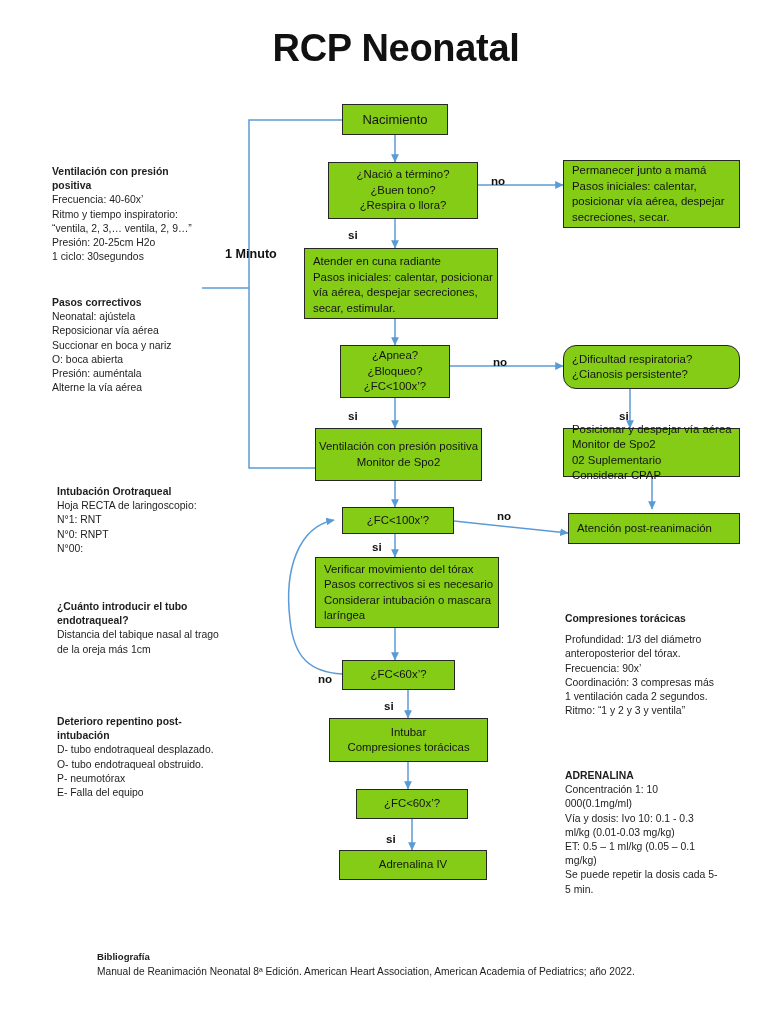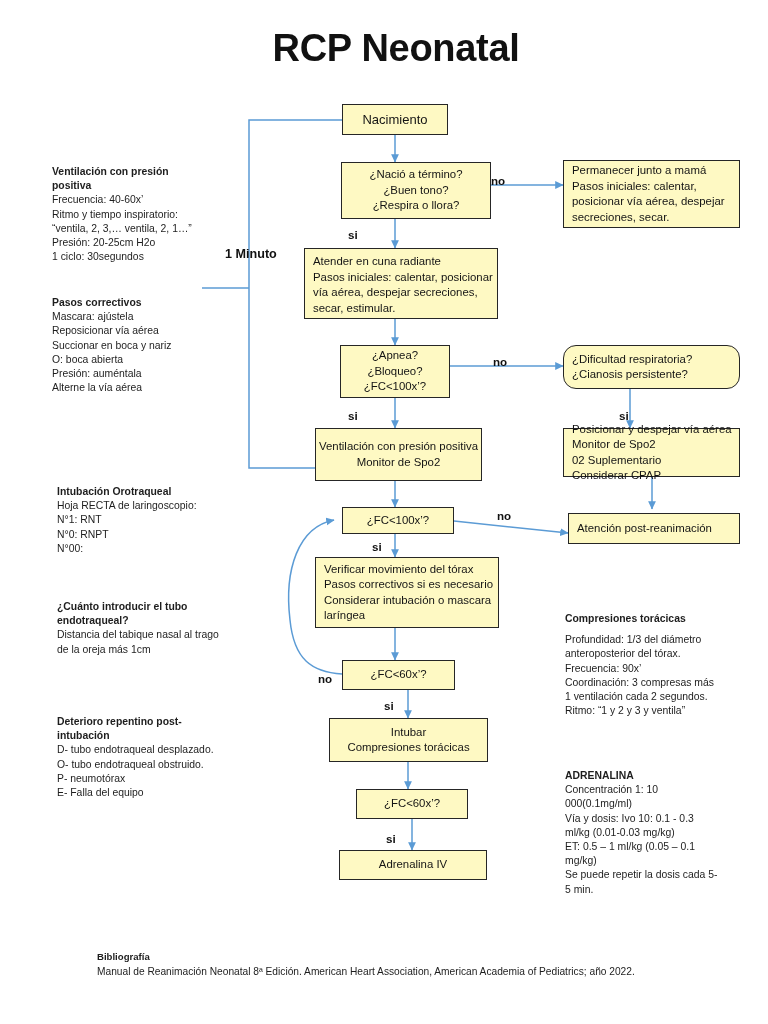--- a/index.html
+++ b/index.html
@@ -38,21 +38,21 @@
     left: 0; top: 0;
     width: 768px;
     height: 1024px;
     pointer-events: none;
   }
   
   .node {
     position: absolute;
     box-sizing: border-box;
     border: 1.4px solid #262626;
-    background: #fef9c3;
+    background: #84cc16;
     font-size: 11.4px;
     line-height: 15.5px;
     color: #141414;
     padding: 5px 8px;
     display: flex;
     flex-direction: column;
     justify-content: center;
   }
   .node.center { text-align: center; align-items: center; }
   .node.left   { text-align: left; align-items: flex-start; }
@@ -149,21 +149,21 @@
       <path d="M396,762 L396,789" marker-end="url(#ah)"></path>
 
       <path d="M400,819 L400,850" marker-end="url(#ah)"></path>
     </g>
   </svg>
 
   <div class="node center" style="left:330px; top:104px; width:106px; height:31px; font-size:13px;">
     <span class="ln">Nacimiento</span>
   </div>
 
-  <div class="node center" style="left:316px; top:162px; width:150px; height:57px;margin-left:13px;">
+  <div class="node center" style="left:316px; top:162px; width:150px; height:57px;">
     <span class="ln">¿Nació a término?</span>
     <span class="ln">¿Buen tono?</span>
     <span class="ln">¿Respira o llora?</span>
   </div>
 
   <div class="node left" style="left:551px; top:160px; width:177px; height:68px;">
     <span class="ln">Permanecer junto a mamá</span>
     <span class="ln">Pasos iniciales: calentar,</span>
     <span class="ln">posicionar vía aérea, despejar</span>
     <span class="ln">secreciones, secar.</span>
@@ -242,28 +242,28 @@
   <div class="edge-label" style="left:372px; top:699px;">si</div>
   <div class="edge-label" style="left:374px; top:832px;">si</div>
 
   <div class="bracket-label" style="left:213px; top:247px;">1 Minuto</div>
 
   <div class="note" style="left:40px; top:165px; width:200px;">
     <span class="hd">Ventilación con presión</span>
     <span class="hd">positiva</span>
     <span class="ln">Frecuencia: 40-60x’</span>
     <span class="ln">Ritmo y tiempo inspiratorio:</span>
-    <span class="ln">“ventila, 2, 3,… ventila, 2, 1…”</span>
+    <span class="ln">“ventila, 2, 3,… ventila, 2, 9…”</span>
     <span class="ln">Presión: 20-25cm H2o</span>
     <span class="ln">1 ciclo: 30segundos</span>
   </div>
 
   <div class="note" style="left:40px; top:296px; width:200px;">
     <span class="hd">Pasos correctivos</span>
-    <span class="ln">Mascara: ajústela</span>
+    <span class="ln">Neonatal: ajústela</span>
     <span class="ln">Reposicionar vía aérea</span>
     <span class="ln">Succionar en boca y nariz</span>
     <span class="ln">O: boca abierta</span>
     <span class="ln">Presión: auméntala</span>
     <span class="ln">Alterne la vía aérea</span>
   </div>
 
   <div class="note" style="left:45px; top:485px; width:200px;">
     <span class="hd">Intubación Orotraqueal</span>
     <span class="ln">Hoja RECTA de laringoscopio:</span>

